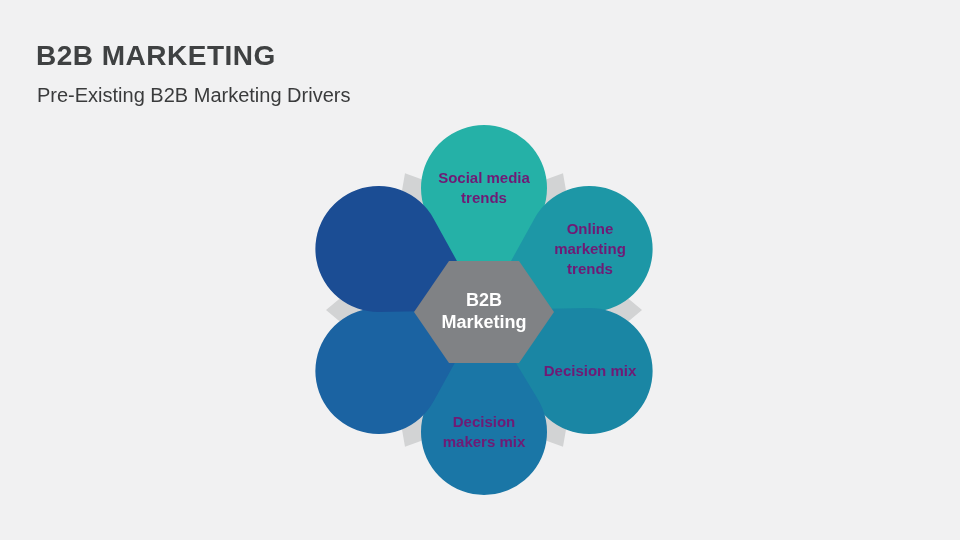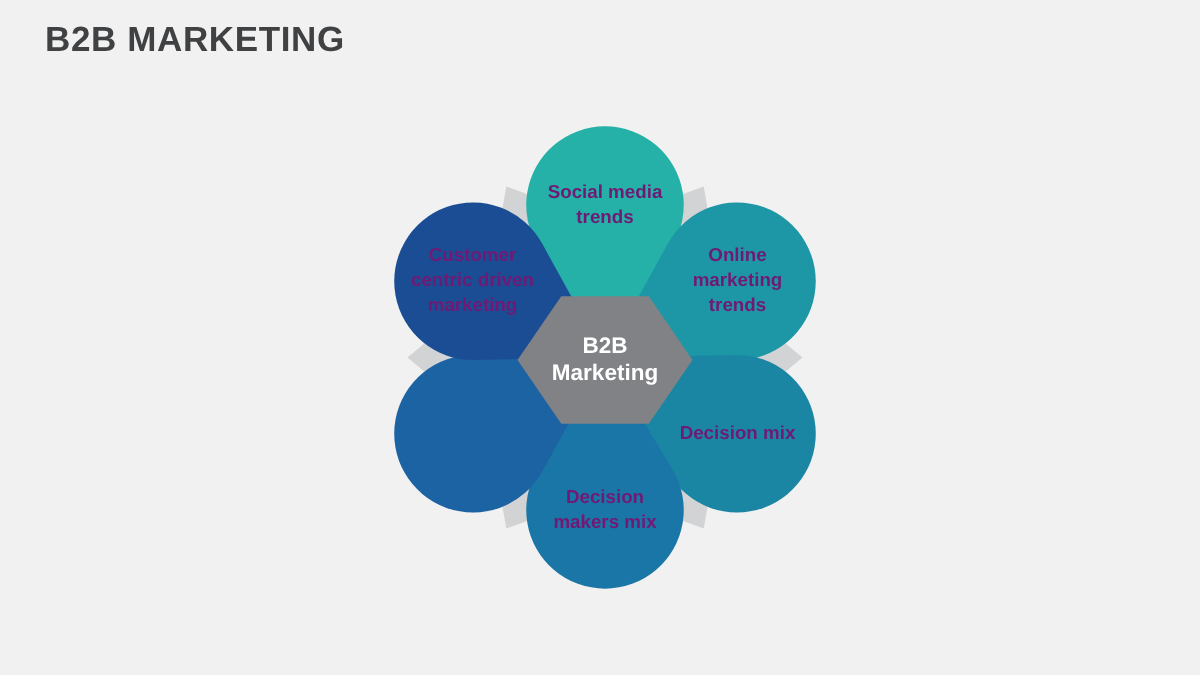--- a/index.html
+++ b/index.html
@@ -1,21 +1,21 @@
 <!DOCTYPE html>
 <html><head>
 <meta charset="utf-8">
 <style>
   html,body{margin:0;padding:0;}
   body{
     width:960px;height:540px;position:relative;overflow:hidden;
     background:#f1f1f2;
     font-family:"Liberation Sans", sans-serif;
   }
-  .slide{position:absolute;inset:0;}
+  .slide{position:absolute;inset:0;margin-top:24px;}
   .page-title{
     position:absolute;left:36px;top:15px;
     font-size:28px;font-weight:700;letter-spacing:.5px;
     color:#3f4142;line-height:1.2;
   }
   .page-subtitle{
     position:absolute;left:37px;top:59px;
     font-size:20px;font-weight:400;color:#3a3b3c;line-height:1.2;
   }
   .diagram-svg{position:absolute;left:0;top:0;}
@@ -38,20 +38,21 @@
   .lbl-bottom{left:432px;top:360px;}
   .lbl-ll {left:326px;top:299px;}
   .lbl-ul {left:326px;top:177px;}
 </style>
 </head>
 <body>
 
 <div class="slide">
 
   <div class="page-title">B2B MARKETING</div>
+  <div class="page-subtitle">Pre-Existing B2B Marketing Drivers</div>
 
   <svg class="diagram-svg" width="960" height="540" viewBox="0 0 960 540">
 
     <g fill="#d2d3d4">
       <path transform="translate(484,286) rotate(30)" d="M-15 -76L-15 -140L0 -158L15 -140L15 -76L0 -96Z"></path>
       <path transform="translate(484,286) rotate(90)" d="M-15 -76L-15 -140L0 -158L15 -140L15 -76L0 -96Z"></path>
       <path transform="translate(484,286) rotate(150)" d="M-15 -76L-15 -140L0 -158L15 -140L15 -76L0 -96Z"></path>
       <path transform="translate(484,286) rotate(210)" d="M-15 -76L-15 -140L0 -158L15 -140L15 -76L0 -96Z"></path>
       <path transform="translate(484,286) rotate(270)" d="M-15 -76L-15 -140L0 -158L15 -140L15 -76L0 -96Z"></path>
       <path transform="translate(484,286) rotate(330)" d="M-15 -76L-15 -140L0 -158L15 -140L15 -76L0 -96Z"></path>
@@ -66,17 +67,16 @@
       <path transform="translate(484,286) rotate(300)" d="M0 0L-54 -89.5A63 63 0 1 1 54 -89.5Z" fill="#1b4d94"></path>
     </g>
 
     <path d="M414 288L449 237L519 237L554 288L519 339L449 339Z" fill="#808285"></path>
   </svg>
 
   <div class="petal-label lbl-top">Social media trends</div>
   <div class="petal-label lbl-ur">Online marketing trends</div>
   <div class="petal-label lbl-lr">Decision mix</div>
   <div class="petal-label lbl-bottom">Decision makers mix</div>
-  <div class="petal-label lbl-ul">Customer centric driven marketing</div>
 
   <div class="center-label">B2B Marketing</div>
 
 </div>
 
 </body></html>

